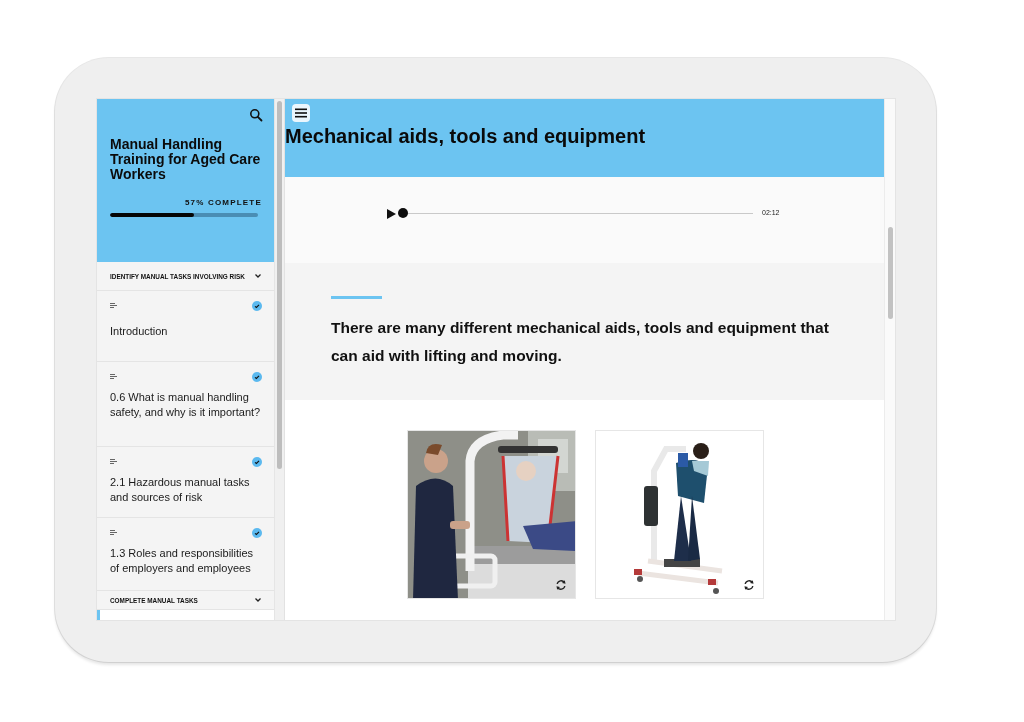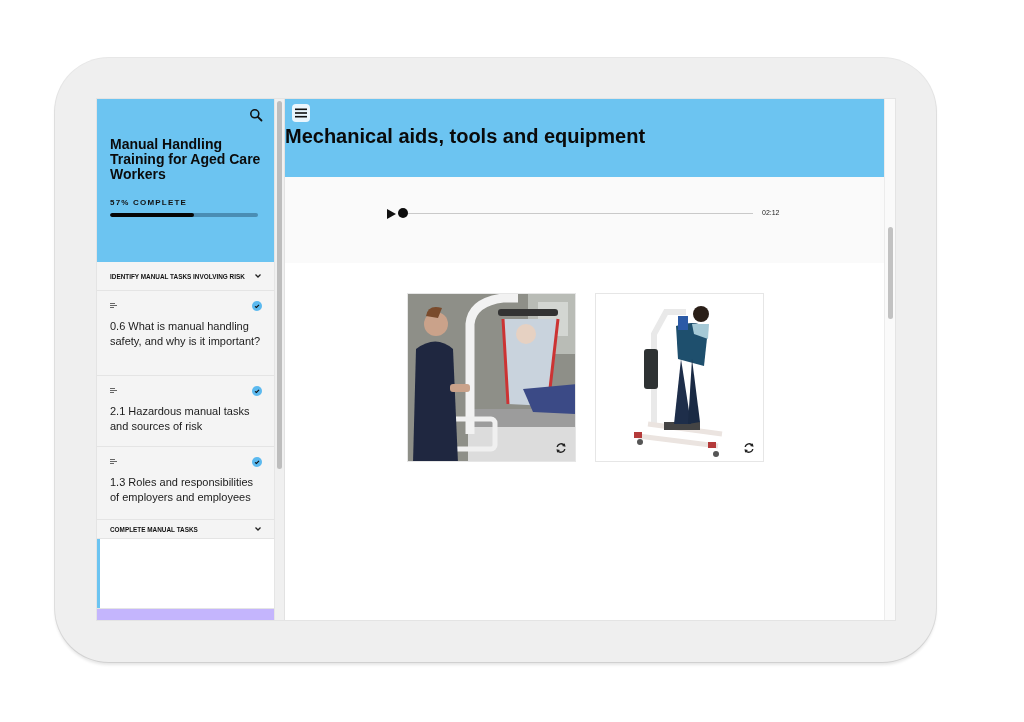--- a/index.html
+++ b/index.html
@@ -16,21 +16,21 @@
       background: #ffffff; overflow: hidden; display: flex;
       border: 1px solid #e4e4e4;
     }
 
     
     .sidebar { width: 188px; height: 100%; background: #c4b5fd; position: relative; overflow: hidden; border-right: 1px solid #e2e2e2; }
     .sb-scroll { position: absolute; left: 0; top: 0; width: 178px; }
     .sb-header { background: #6cc4f1; height: 163px; padding: 10px 13px 0 13px; position: relative; }
     .sb-search { position: absolute; right: 12px; top: 9px; width: 14px; height: 14px; cursor: pointer; }
     .sb-title { font-weight: 700; font-size: 14px; line-height: 15px; margin-top: 28px; color: #0b0b0b; }
-    .sb-progress-label { font-size: 8px; font-weight: 700; letter-spacing: 1.2px; margin-top: 16px; color: #111; }
+    .sb-progress-label { font-size: 8px; font-weight: 700; letter-spacing: 1.2px; margin-top: 16px; color: #111; text-align: right; }
     .sb-progress-track { margin-top: 6px; height: 4px; width: 148px; background: #4a8db4; border-radius: 3px; overflow: hidden; }
     .sb-progress-fill { height: 100%; width: 57%; background: #050505; border-radius: 3px; }
 
     .sb-section { height: 29px; padding: 5px 13px; display: flex; justify-content: space-between; align-items: center; background: #f4f4f4; border-bottom: 1px solid #e4e4e4; cursor: pointer; }
     .sb-section-label { font-size: 6.4px; font-weight: 700; line-height: 11px; color: #111; width: 135px; letter-spacing: 0; }
     .chev { width: 8px; height: 8px; }
 
     .sb-item { padding: 10px 13px 0 13px; border-bottom: 1px solid #e4e4e4; position: relative; cursor: pointer; background: #f4f4f4; }
     .sb-item.active { background: #ffffff; }
     .sb-item.active::before { content: ""; position: absolute; left: 0; top: 0; bottom: 0; width: 3px; background: #6cc4f1; }
@@ -89,20 +89,34 @@
         </div>
       </div>
 
       <div class="sb-section">
         <span class="sb-section-label">IDENTIFY MANUAL TASKS INVOLVING RISK</span>
         <svg class="chev" viewBox="0 0 8 8">
             <polyline points="1.5,2.5 4,5 6.5,2.5" fill="none" stroke="#222" stroke-width="1.3"></polyline>
           </svg>
       </div>
 
+      <div class="sb-item" style="height:71px">
+        <div class="sb-item-top">
+          <svg class="doc-icon" viewBox="0 0 7 6">
+              <rect x="0" y="0" width="5" height="1" fill="#666"></rect>
+              <rect x="0" y="2" width="7" height="1" fill="#666"></rect>
+              <rect x="0" y="4" width="4" height="1" fill="#666"></rect>
+            </svg>
+          <svg class="check-icon" viewBox="0 0 10 10">
+              <circle cx="5" cy="5" r="5" fill="#5bb9ef"></circle>
+              <polyline points="3,5.3 4.4,6.5 7,3.8" fill="none" stroke="#111" stroke-width="1.1"></polyline>
+            </svg>
+        </div>
+        <div class="sb-item-label" style="margin-top:13px">Introduction</div>
+      </div>
 
       <div class="sb-item" style="height:85px">
         <div class="sb-item-top">
           <svg class="doc-icon" viewBox="0 0 7 6">
               <rect x="0" y="0" width="5" height="1" fill="#666"></rect>
               <rect x="0" y="2" width="7" height="1" fill="#666"></rect>
               <rect x="0" y="4" width="4" height="1" fill="#666"></rect>
             </svg>
           <svg class="check-icon" viewBox="0 0 10 10">
               <circle cx="5" cy="5" r="5" fill="#5bb9ef"></circle>
@@ -173,20 +187,24 @@
 
       <div class="audio-block">
         <svg class="audio-play" viewBox="0 0 9 10">
             <polygon points="0,0 9,5 0,10" fill="#111"></polygon>
           </svg>
         <div class="audio-track"></div>
         <div class="audio-knob"></div>
         <div class="audio-time">02:12</div>
       </div>
 
+      <div class="text-block">
+        <div class="accent-bar"></div>
+        <div class="lead-text">There are many different mechanical aids, tools and equipment that can aid with lifting and moving.</div>
+      </div>
 
       <div class="image-block">
         <div class="img-card a">
           <svg width="169" height="169" viewBox="0 0 169 169">
             <rect width="169" height="169" fill="#8e8f88"></rect>
             <rect x="120" y="0" width="49" height="60" fill="#b9bcb6"></rect>
             <rect x="130" y="8" width="30" height="34" fill="#d3d6d2"></rect>
             <rect x="60" y="120" width="109" height="49" fill="#dcdcdc"></rect>
             <rect x="60" y="115" width="109" height="18" fill="#9c9c9c"></rect>
             <path d="M62 140 L62 30 Q64 8 95 4 L110 4" fill="none" stroke="#f2f2f2" stroke-width="9"></path>

